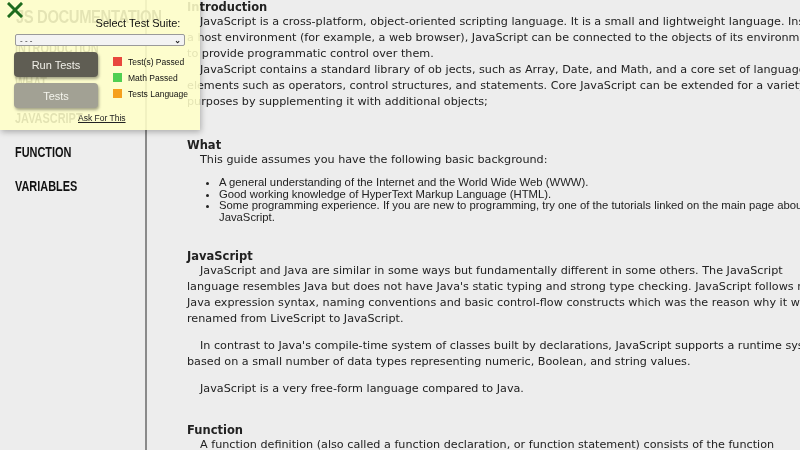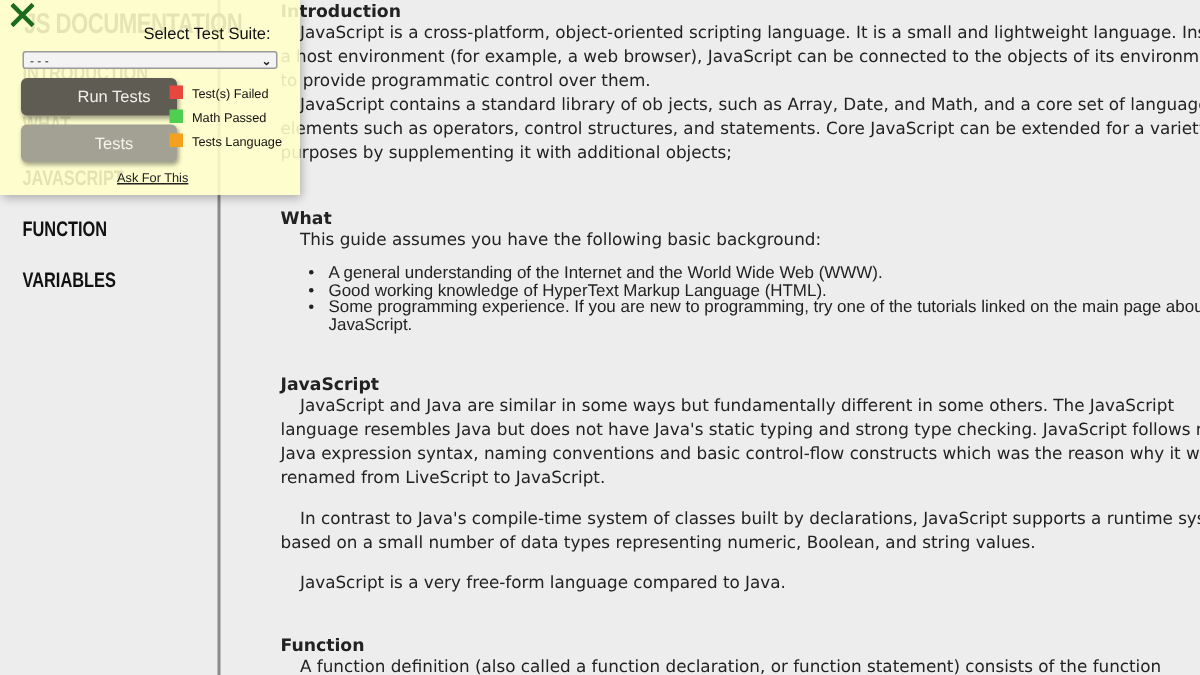--- a/index.html
+++ b/index.html
@@ -61,21 +61,21 @@
     color: #222; box-sizing: border-box; padding-left: 4px; cursor: pointer;
   }
   #test-panel .suite-select .chev {
     position: absolute; right: 3px; top: 0; font-size: 8px; font-weight: bold;
   }
   #test-panel .btn {
     position: absolute; left: 14px; width: 84px; height: 25px;
     border-radius: 4px; border: none;
     font-family: "Liberation Sans", sans-serif; font-size: 11px;
     color: #f0efe8; display: flex; align-items: center; justify-content: center;
-    box-shadow: 1px 2px 3px rgba(0,0,0,0.35); cursor: pointer; padding-left: 20px;
+    box-shadow: 1px 2px 3px rgba(0,0,0,0.35); cursor: pointer;
   }
   #test-panel .btn-run { top: 52px; background: #5f5d53; }
   #test-panel .btn-tests { top: 83px; background: #a2a194; color: #f4f4ec; text-align: right; }
   #test-panel .legend-item {
     position: absolute; left: 113px; height: 10px;
     font-family: "Liberation Sans", sans-serif; font-size: 8.5px; line-height: 10px; color: #111;
     white-space: nowrap;
   }
   #test-panel .legend-swatch {
     display: inline-block; width: 9px; height: 9px; vertical-align: top; margin-right: 6px;
@@ -137,21 +137,21 @@
   </span>
   <div class="suite-label">Select Test Suite:</div>
   <div class="suite-select">
     <span>- - -</span>
     <span class="chev">⌄</span>
   </div>
   <div class="btn btn-run">Run Tests</div>
   <div class="btn btn-tests">Tests</div>
 
   <div class="legend-item" style="top:57px">
-    <span class="legend-swatch" style="background:#e8473d"></span><span>Test(s) Failed</span>
+    <span class="legend-swatch" style="background:#e8473d"></span><span>Test(s) Passed</span>
   </div>
   <div class="legend-item" style="top:73px">
     <span class="legend-swatch" style="background:#4fcf52"></span><span>Math Passed</span>
   </div>
   <div class="legend-item" style="top:89px">
     <span class="legend-swatch" style="background:#f5a01e"></span><span>Tests Language</span>
   </div>
 
   <a class="help-link">Ask For This</a>
 </div>

